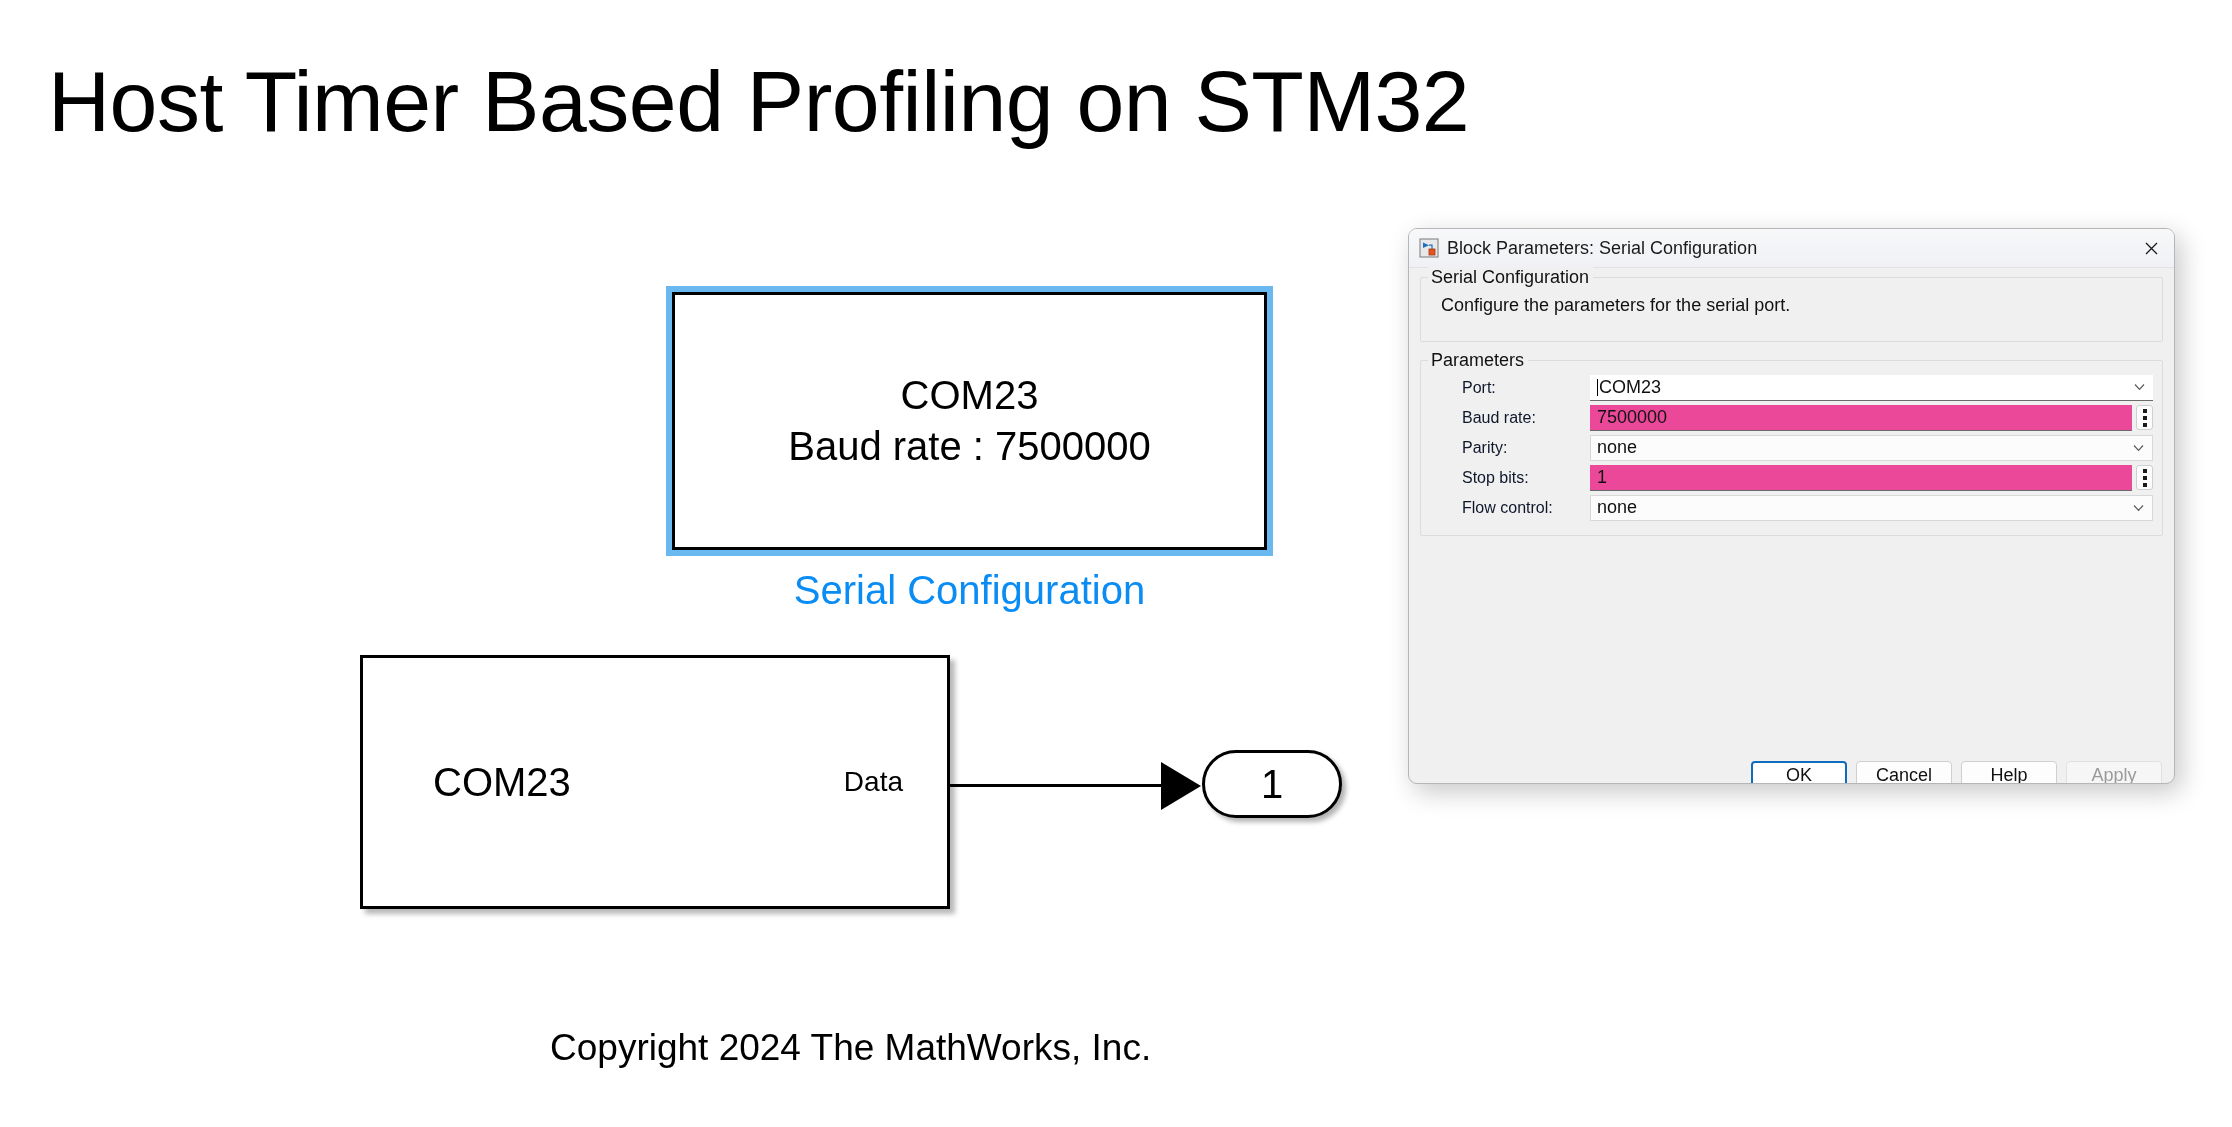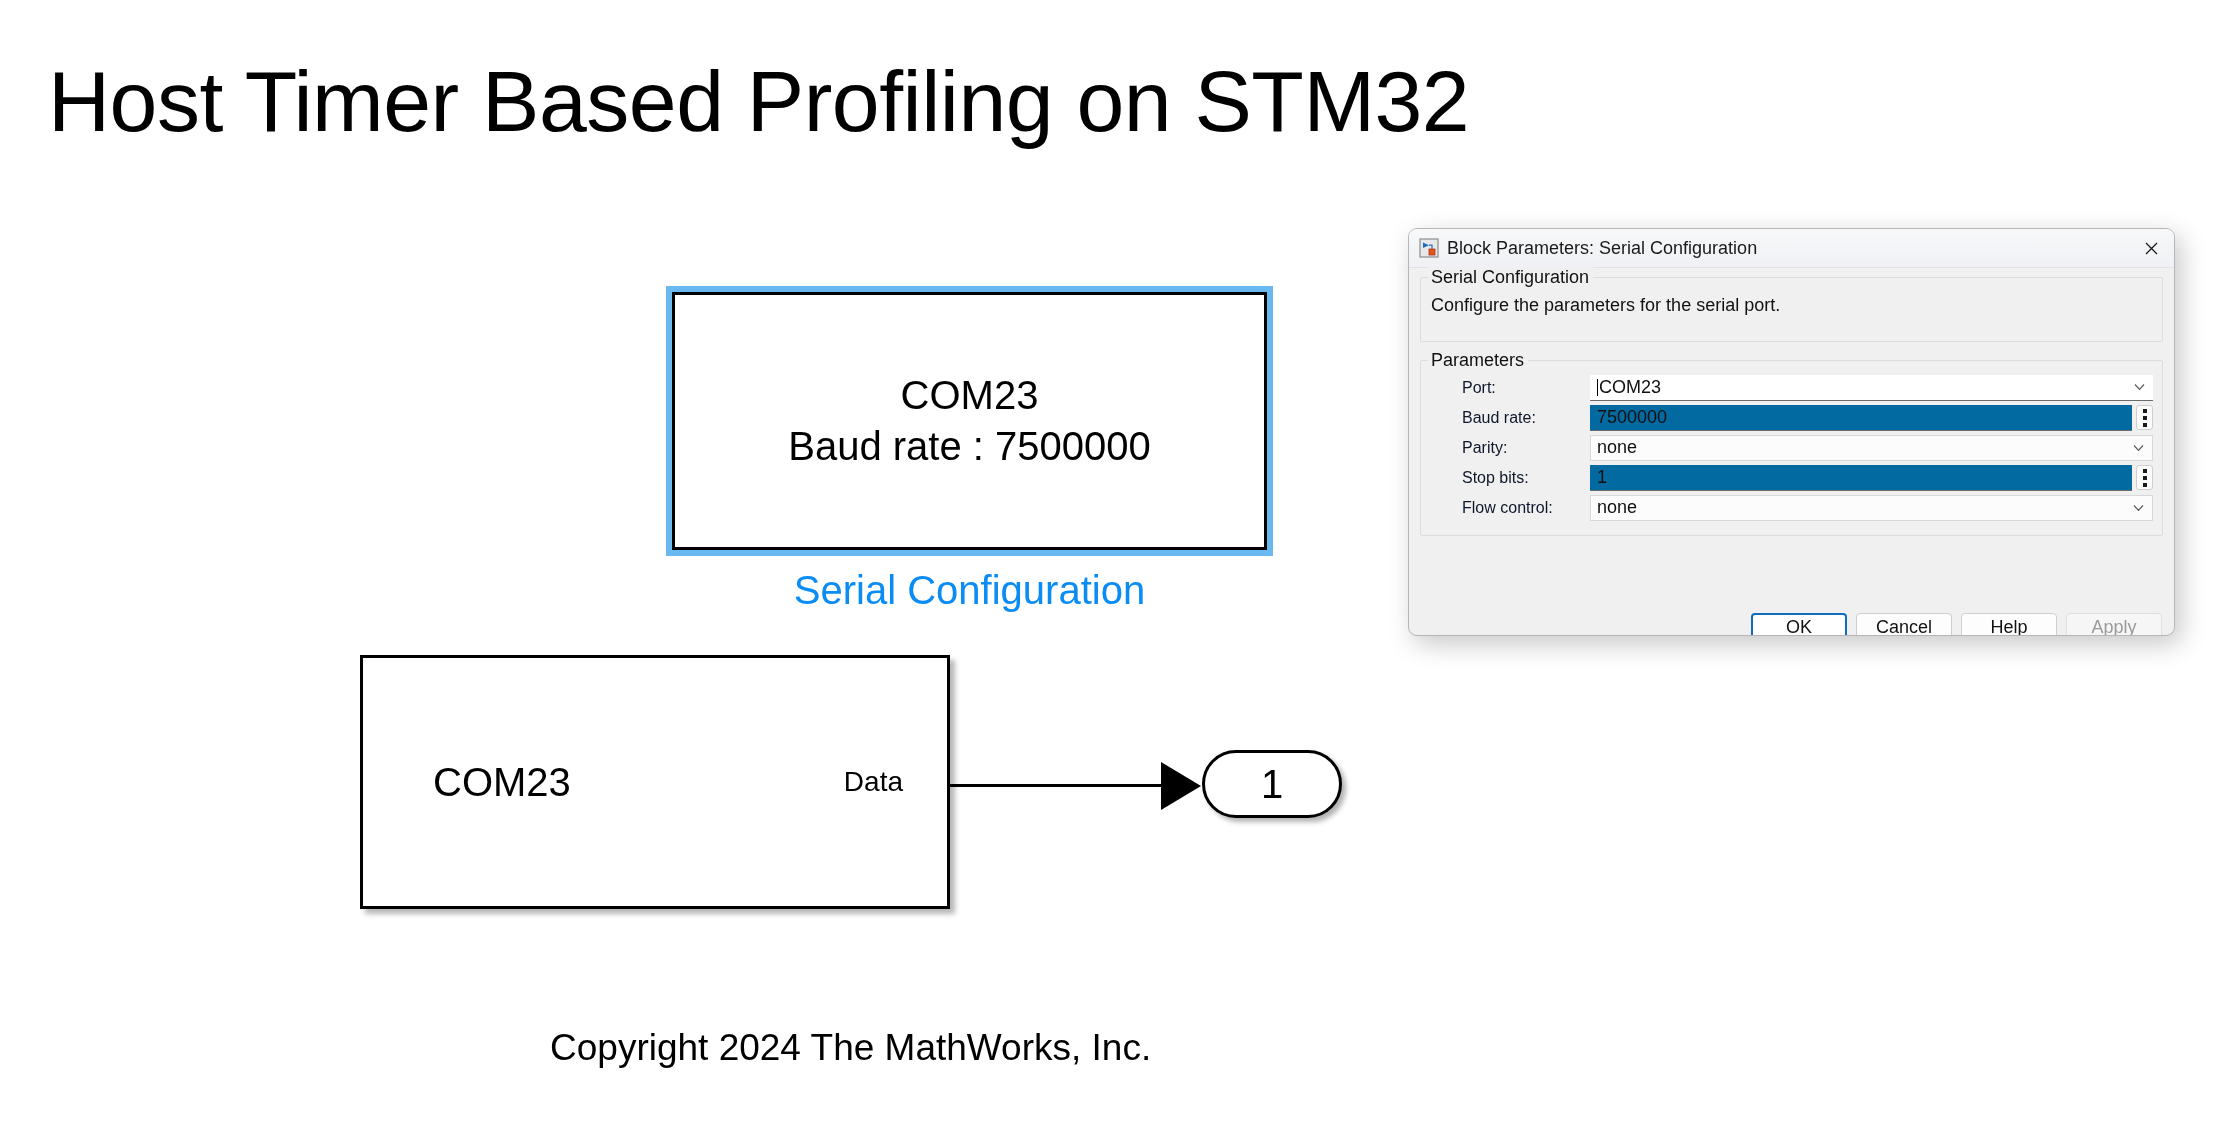--- a/index.html
+++ b/index.html
@@ -141,21 +141,21 @@
     text-align: center;
     font-size: 40px;
   }
 
   
   #block-parameters-dialog {
     position: absolute;
     left: 1408px;
     top: 228px;
     width: 767px;
-    height: 408px;
+    height: 556px;
     background: #f0f0f0;
     border: 1px solid #b6b6b6;
     border-radius: 9px;
     box-sizing: border-box;
     box-shadow: 6px 8px 26px rgba(0,0,0,0.22);
     font-size: 18px;
     overflow: hidden;
   }
 
   #dialog-titlebar {
@@ -203,21 +203,21 @@
     background: #f0f0f0;
     padding: 0 4px 0 3px;
     font-size: 18px;
     color: #111;
     white-space: nowrap;
   }
 
   #serial-config-group { height: 54px; }
   #serial-config-description {
     position: absolute;
-    left: 10px;
+    left: 20px;
     top: 17px;
     font-size: 18px;
     color: #111;
     white-space: nowrap;
   }
 
   #parameters-group {
     margin-top: 18px;
     padding-top: 12px;
     padding-bottom: 12px;
@@ -281,21 +281,21 @@
     height: 17px;
     background: #000;
     margin-right: 1px;
     vertical-align: middle;
   }
 
   
   .textfield {
     flex: 1 1 auto;
     height: 26px;
-    background: #0369a1;
+    background: #ec4899;
     border: none;
     border-bottom: 1.5px solid #6b6b6b;
     box-sizing: border-box;
     display: flex;
     align-items: center;
     padding: 0 6px 0 7px;
     font-size: 18px;
     color: #111;
     white-space: nowrap;
     cursor: text;

